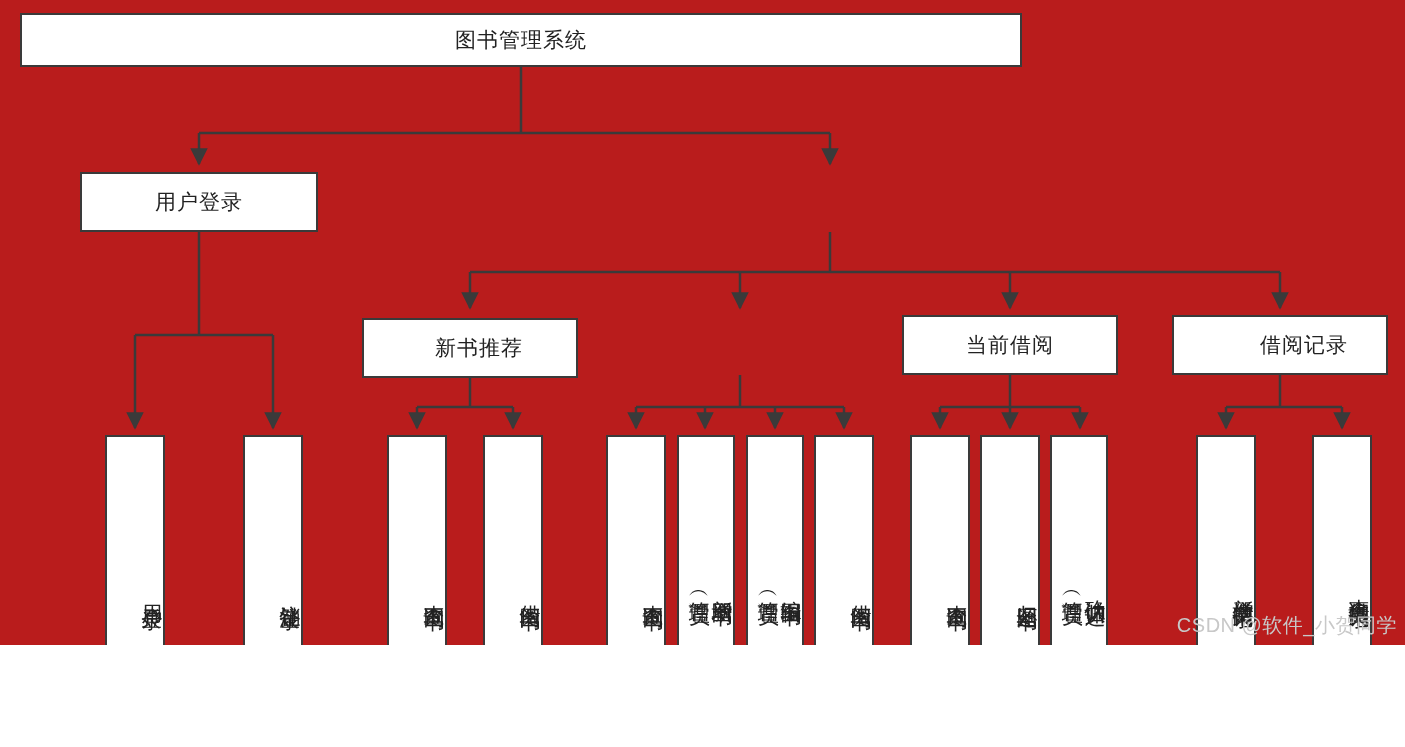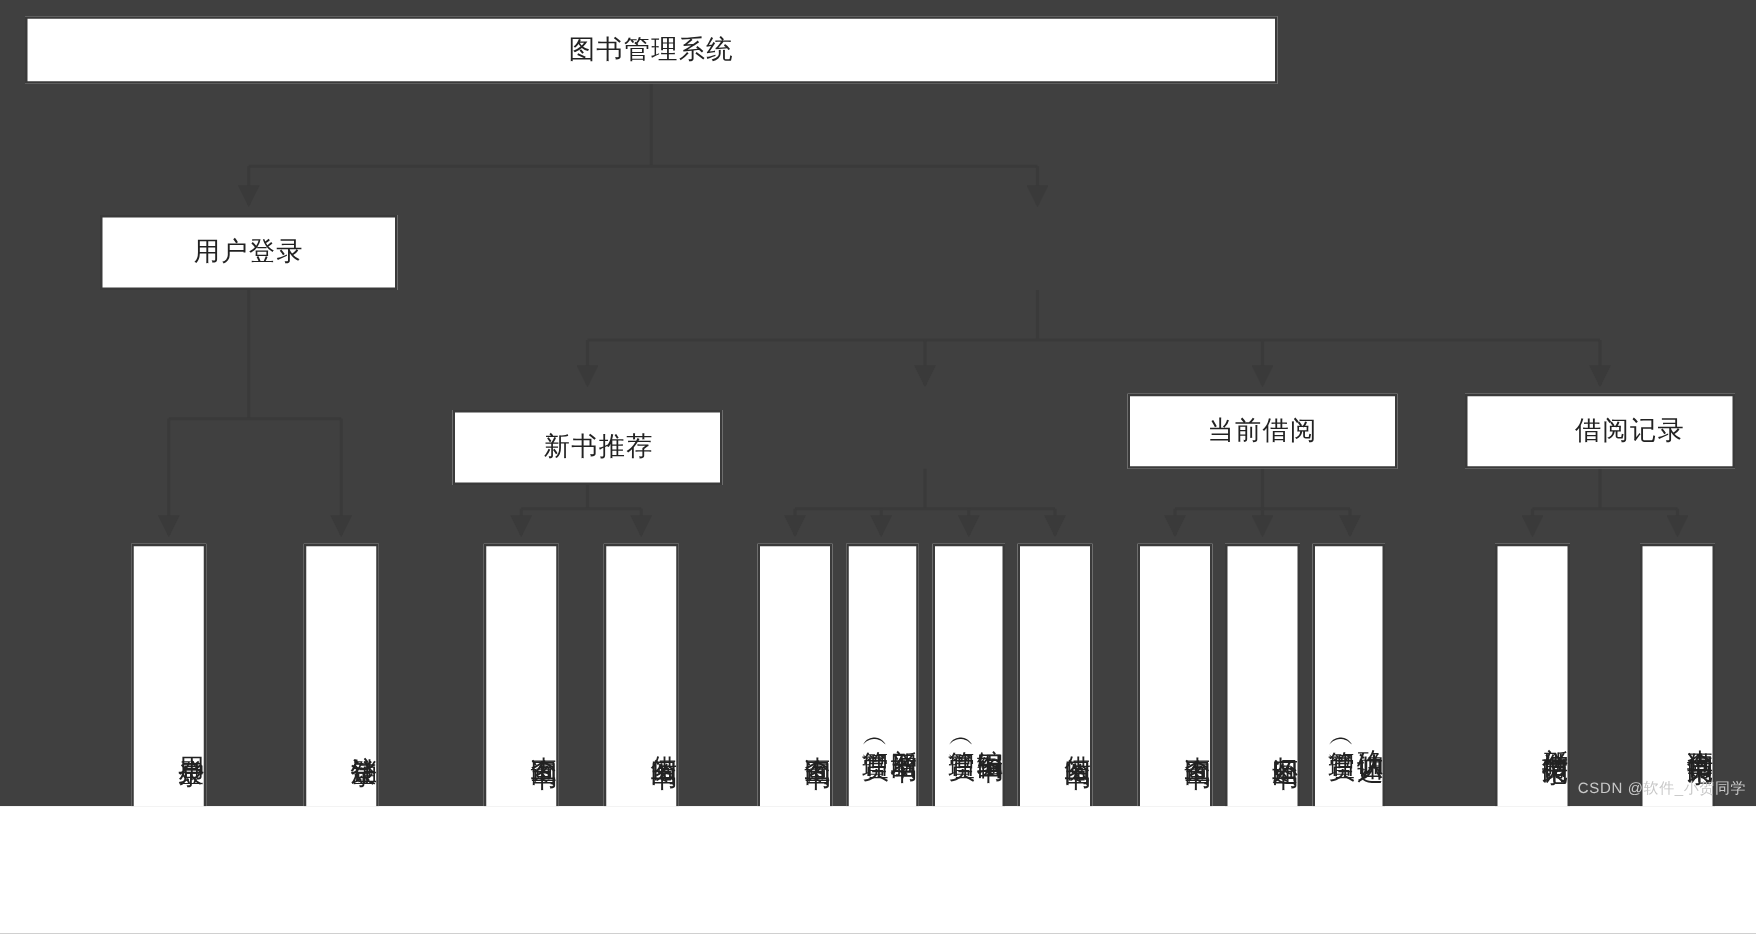--- a/index.html
+++ b/index.html
@@ -8,21 +8,21 @@
     padding: 0;
     background: #ffffff;
   }
   body {
     font-family: "Liberation Sans", "DejaVu Sans", sans-serif;
   }
   #canvas {
     position: relative;
     width: 1405px;
     height: 645px;
-    background: #404040;
+    background: #b91c1c;
     overflow: hidden;
   }
   svg.edges {
     position: absolute;
     left: 0;
     top: 0;
     width: 1405px;
     height: 747px;
     pointer-events: none;
   }
@@ -54,21 +54,21 @@
   }
   .node .label {
     display: block;
     white-space: pre-line;
     line-height: 1.08;
   }
   .watermark {
     position: absolute;
     right: 8px;
     bottom: 6px;
-    font-size: 12px;
+    font-size: 20px;
     color: #c8c8c8;
     letter-spacing: 0.5px;
     white-space: nowrap;
   }
 </style>
 </head>
 <body>
 
 <div id="canvas">
 
@@ -123,21 +123,21 @@
   </svg>
 
   <div class="node horizontal" style="left:20px; top:13px; width:1002px; height:54px;">
     <span class="label">图书管理系统</span>
   </div>
 
   <div class="node horizontal" style="left:80px; top:172px; width:238px; height:60px;">
     <span class="label">用户登录</span>
   </div>
 
-  <div class="node horizontal" style="left:362px; top:328px; width:216px; height:60px;padding-left:18px;">
+  <div class="node horizontal" style="left:362px; top:318px; width:216px; height:60px;padding-left:18px;">
     <span class="label">新书推荐</span>
   </div>
   <div class="node horizontal" style="left:902px; top:315px; width:216px; height:60px;">
     <span class="label">当前借阅</span>
   </div>
   <div class="node horizontal" style="left:1172px; top:315px; width:216px; height:60px;padding-left:48px;">
     <span class="label">借阅记录</span>
   </div>
 
   <div class="node vertical" style="left:105px; top:435px; width:60px; height:300px;">

